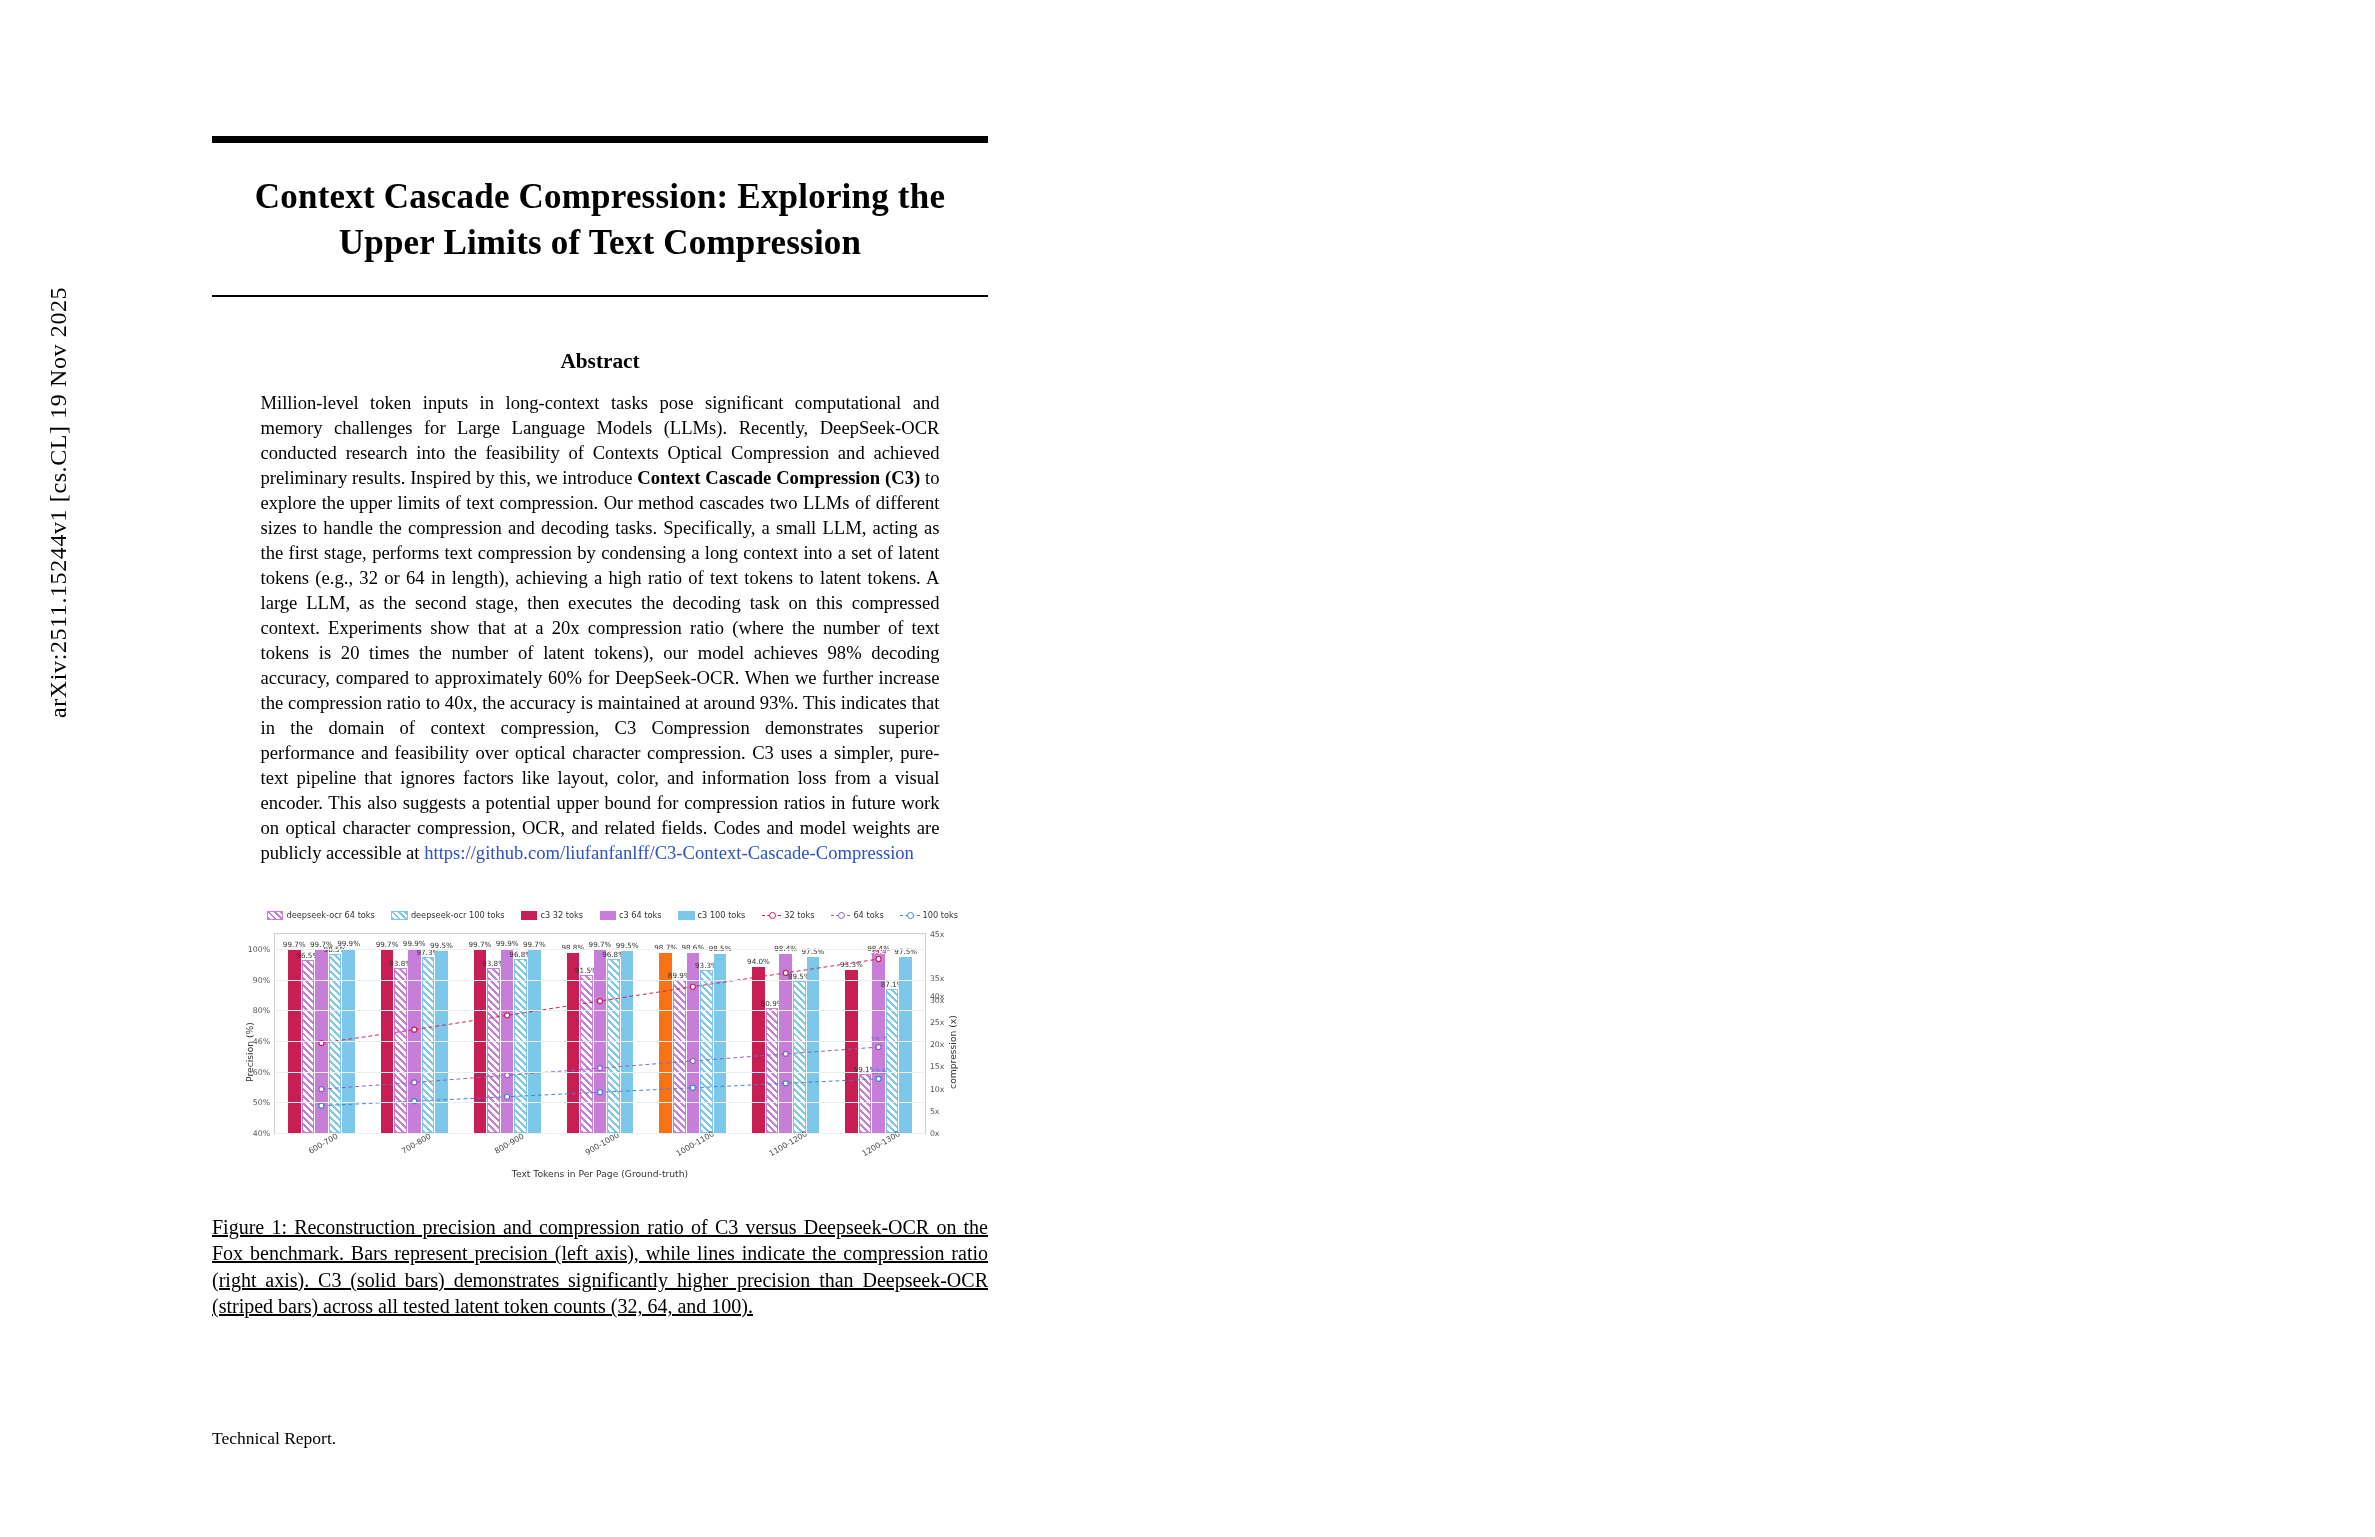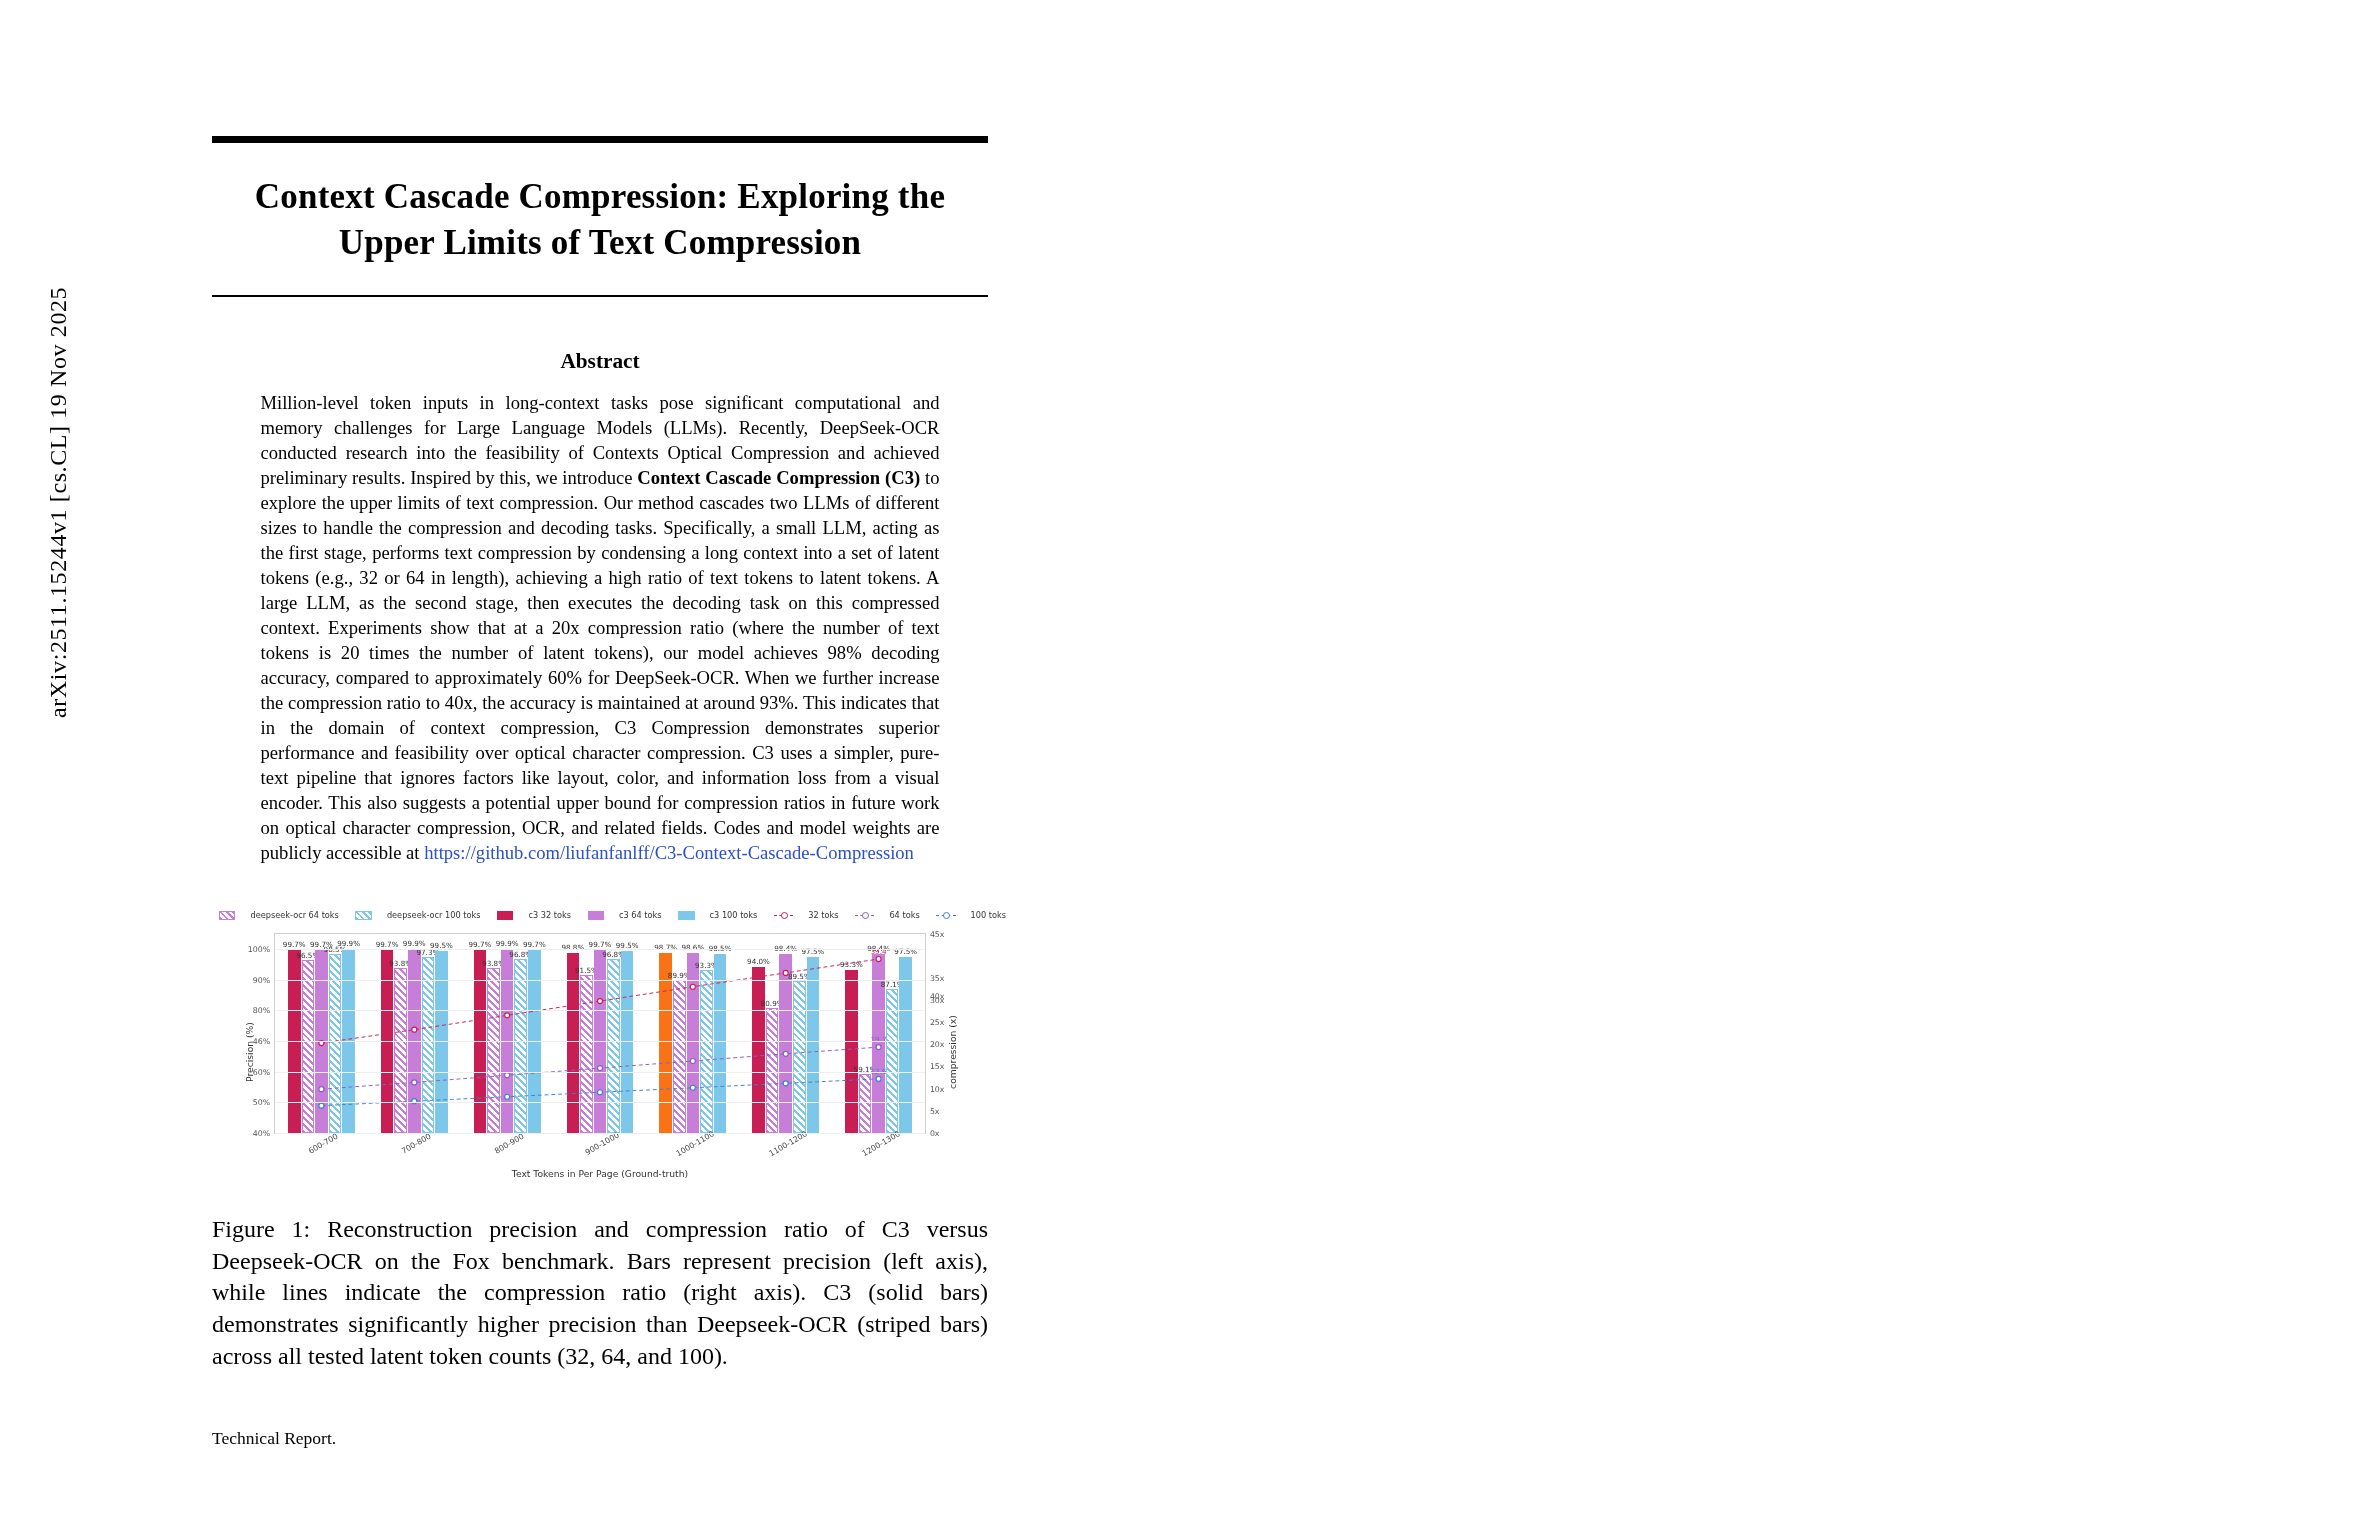--- a/index.html
+++ b/index.html
@@ -55,21 +55,21 @@
   .fig1-wrap { width:776px; margin-top:41px; }
   .chart-area {
     position:relative; width:776px; height:291px;
     font-family:"DejaVu Sans", sans-serif;
   }
   .chart-legend {
     display:flex; justify-content:center; align-items:center;
     gap:16.5px; height:19.4px; font-size:8.2px; color:#333;
     padding-left:25px;
   }
-  .lg-item { display:flex; align-items:center; gap:15px; white-space:nowrap; }
+  .lg-item { display:flex; align-items:center; gap:3px; white-space:nowrap; }
   .lg-swatch { width:16.5px; height:8.7px; display:inline-block; }
   .lg-line { width:19.4px; height:8.7px; position:relative; display:inline-block; }
   .lg-line::before {
     content:""; position:absolute; top:3.9px; left:0; width:19.4px;
     border-top:1px dashed currentColor;
   }
   .lg-line::after {
     content:""; position:absolute; top:1.5px; left:6.8px;
     width:4.9px; height:4.9px; border-radius:50%;
     border:1.3px solid currentColor; background:#fff;
@@ -114,22 +114,22 @@
   .xtick {
     position:absolute; top:100%; left:50%;
     transform:translateX(-50%) translateY(6.8px) rotate(-30deg);
     transform-origin:center top;
     font-size:7.8px; color:#444; white-space:nowrap;
   }
 
   .dotline { position:absolute; inset:0; pointer-events:none; }
 
   .fig-caption {
-    width:776px; font-size:24px; line-height:1.32; text-align:justify;
-    margin-top:17.5px; color:#000;
+    width:776px; font-size:20px; line-height:1.32; text-align:justify;
+    margin-top:17.5px; color:#000;text-decoration:underline;
   }
   .tech-report { position:absolute; left:212px; top:1428px; font-size:17.5px; color:#000; }
 </style>
 </head>
 <body>
 
 <div class="page">
 
   <div class="col col-left">
 

